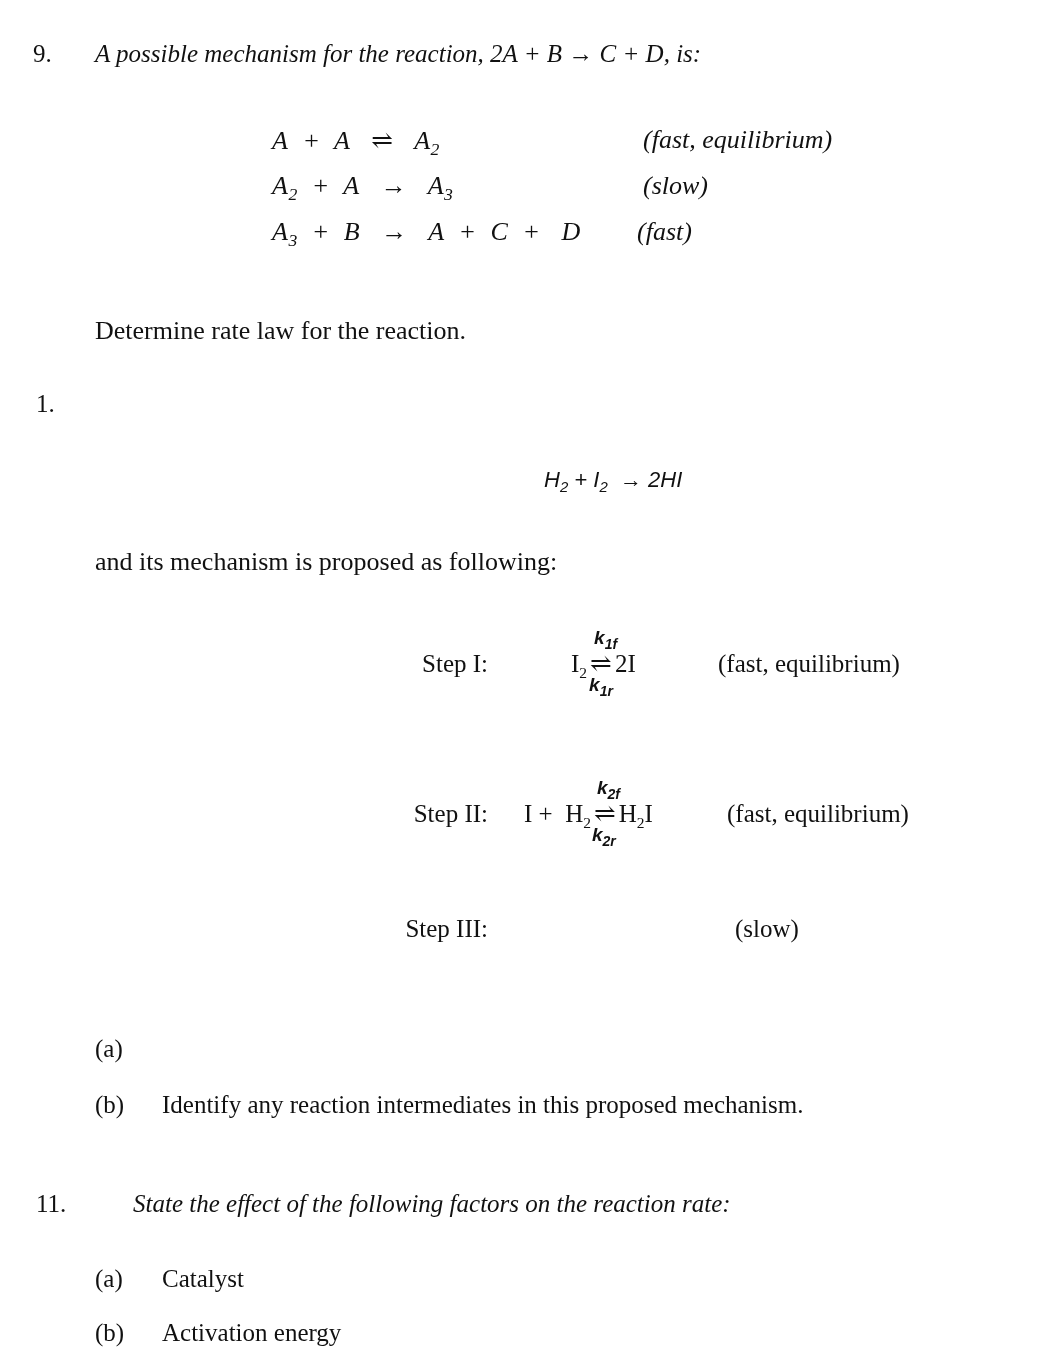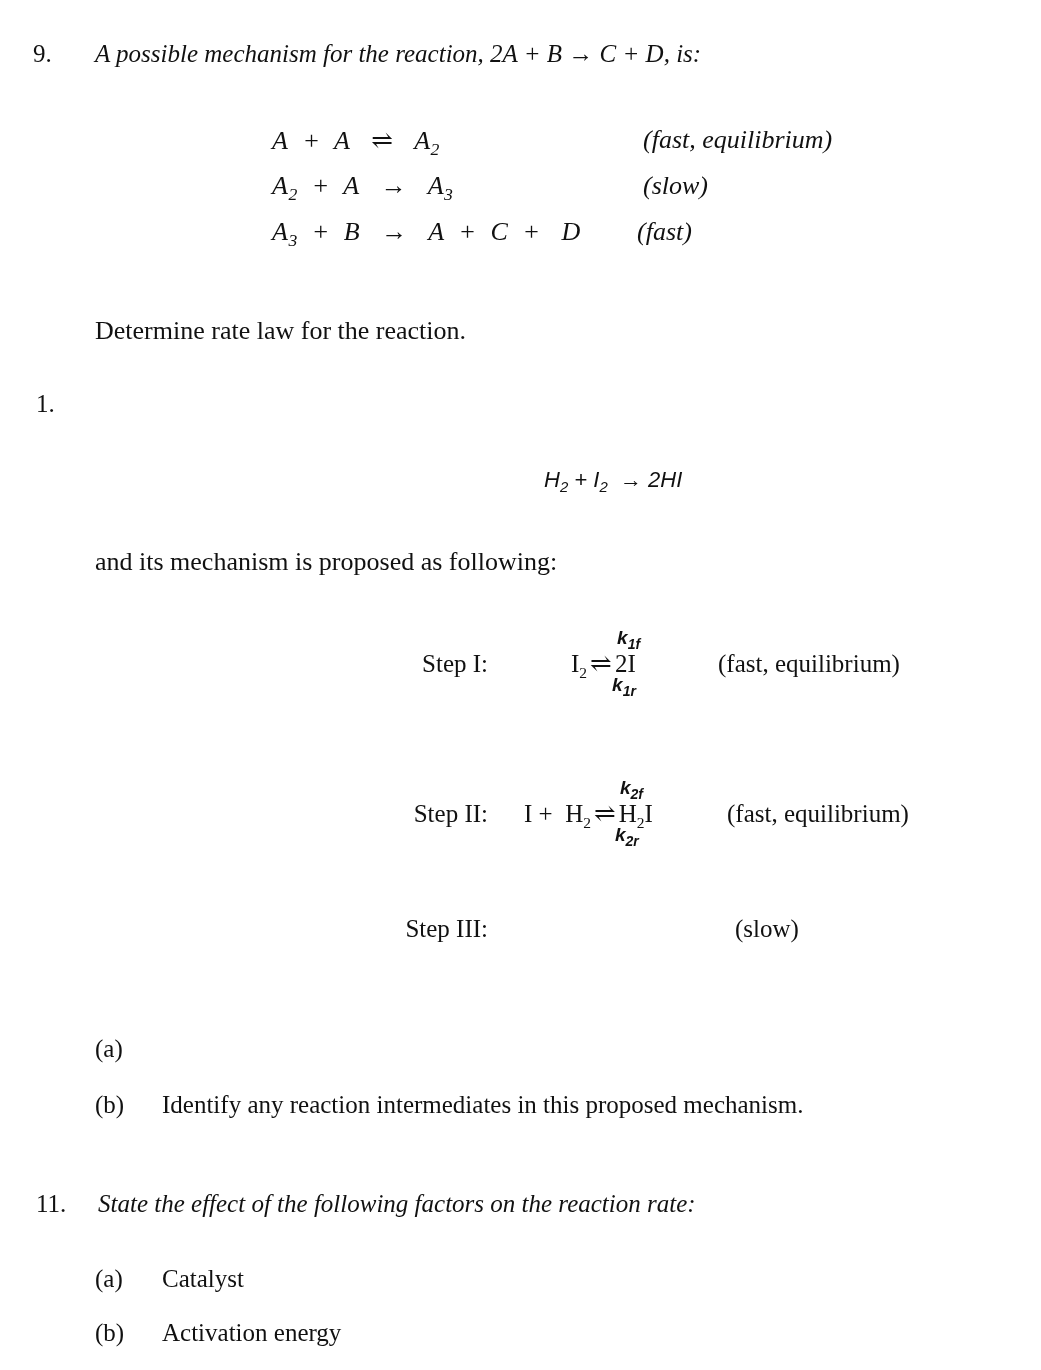--- a/index.html
+++ b/index.html
@@ -141,21 +141,20 @@
     margin: 0 3px;
   }
   .rate-k {
     position: absolute;
     font-family: "Liberation Sans", "DejaVu Sans", sans-serif;
     font-style: italic;
     font-weight: 600;
     font-size: 19px;
     line-height: 1;
     white-space: nowrap;
-    margin-left: 23px;
   }
   .rate-k sub { font-size: 0.74em; }
   .k-top  { bottom: 26px; }
   .k-bot  { top: 24px; text-align: center; }
   .step-note {
     position: absolute;
     top: 0;
     font-size: 25px;
     line-height: 1.25;
     white-space: nowrap;
@@ -223,21 +222,21 @@
 
   <div class="sub-row" style="left:95px; top:1033px;">
     <span class="sub-lab">(a)</span>
   </div>
 
   <div class="sub-row" style="left:95px; top:1089px;">
     <span class="sub-lab">(b)</span>
     <span class="sub-text">Identify any reaction intermediates in this proposed mechanism.</span>
   </div>
 
-  <div class="q-row" style="left:36px; top:1188px;">
+  <div class="q-row" style="left:36px; top:1188px;gap:35px;">
     <span class="q-num">11.</span>
     <span class="q-text">State the effect of the following factors on the reaction rate:</span>
   </div>
 
   <div class="sub-row" style="left:95px; top:1263px;">
     <span class="sub-lab">(a)</span>
     <span class="sub-text">Catalyst</span>
   </div>
 
   <div class="sub-row" style="left:95px; top:1317px;">

